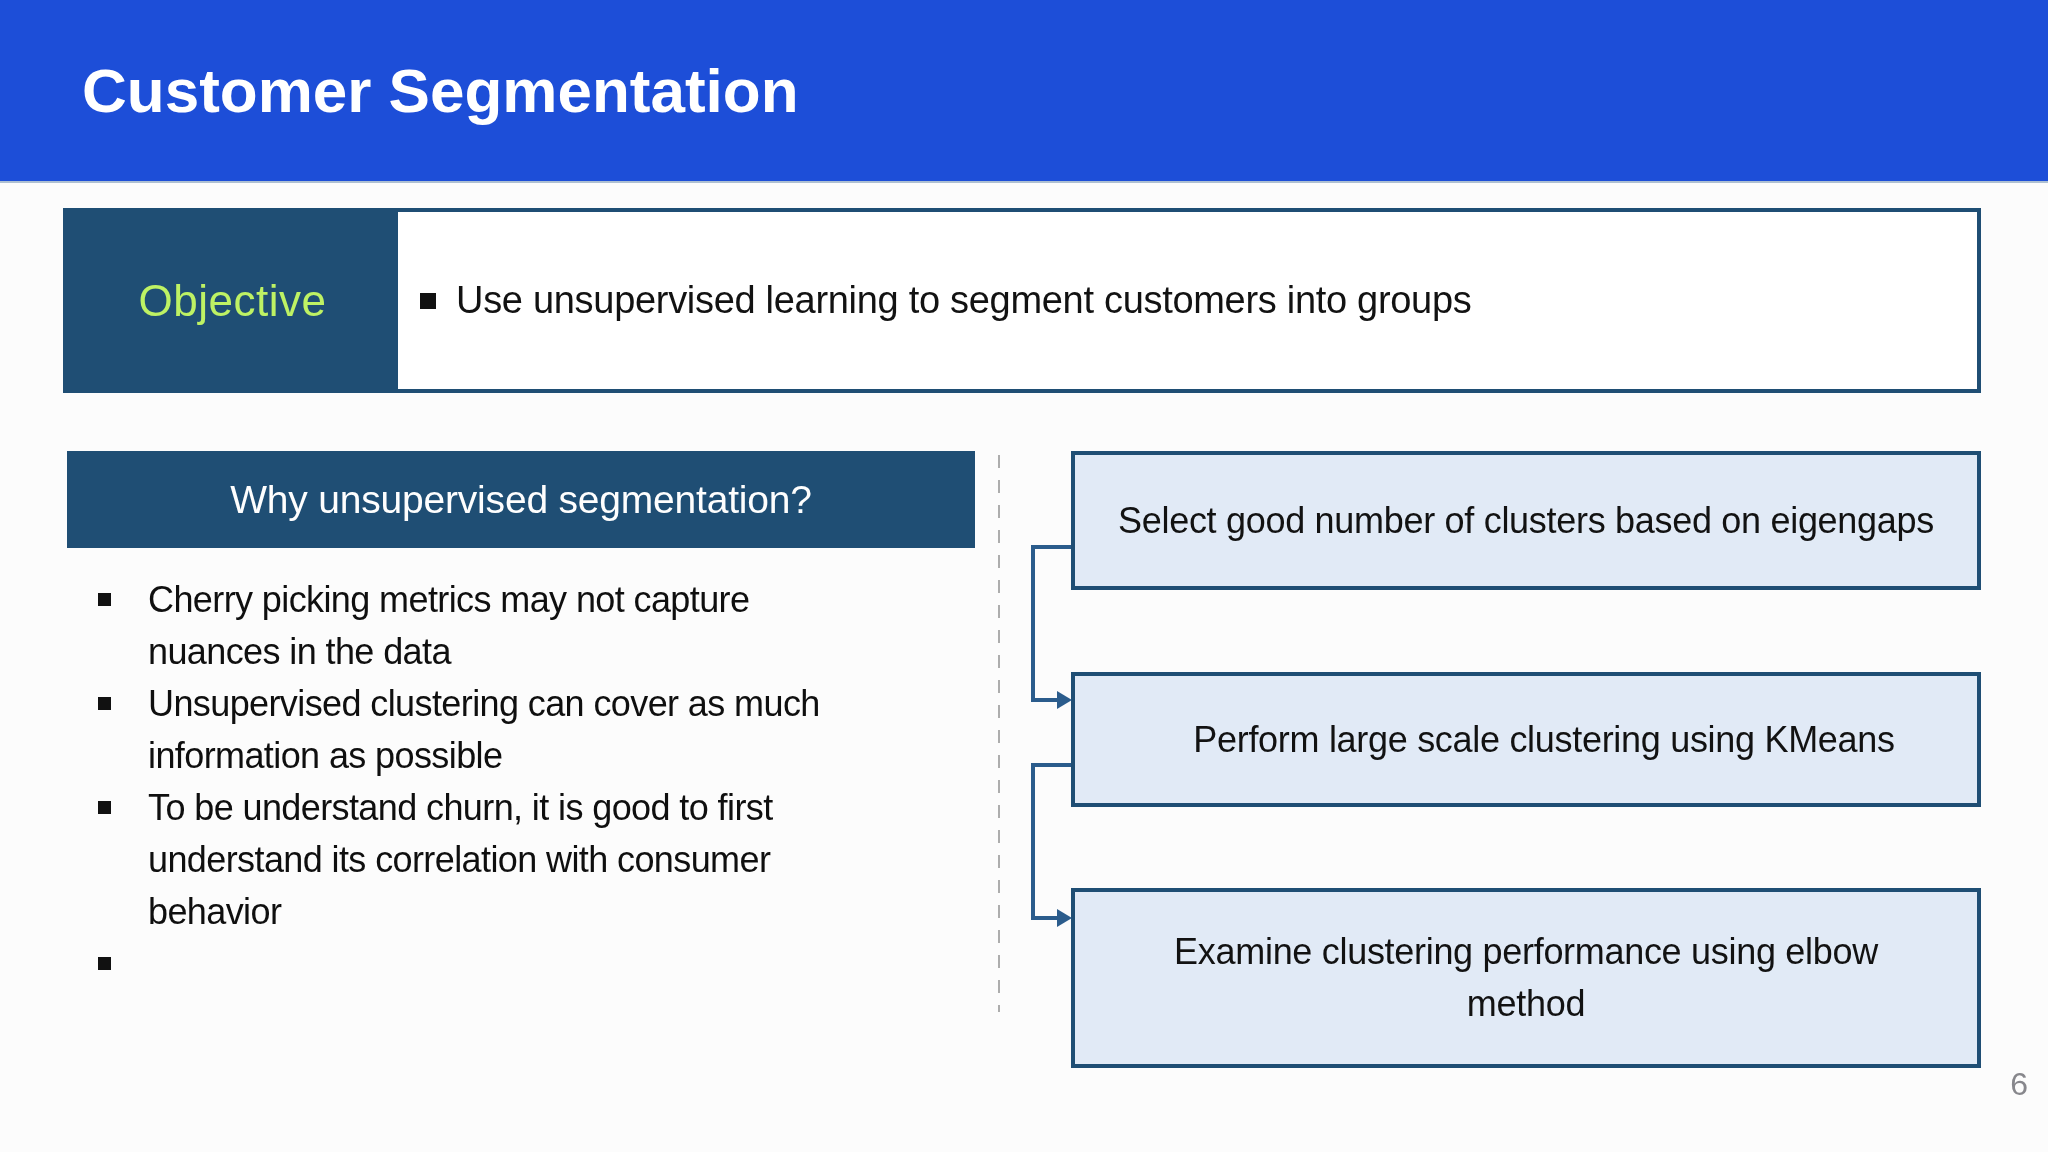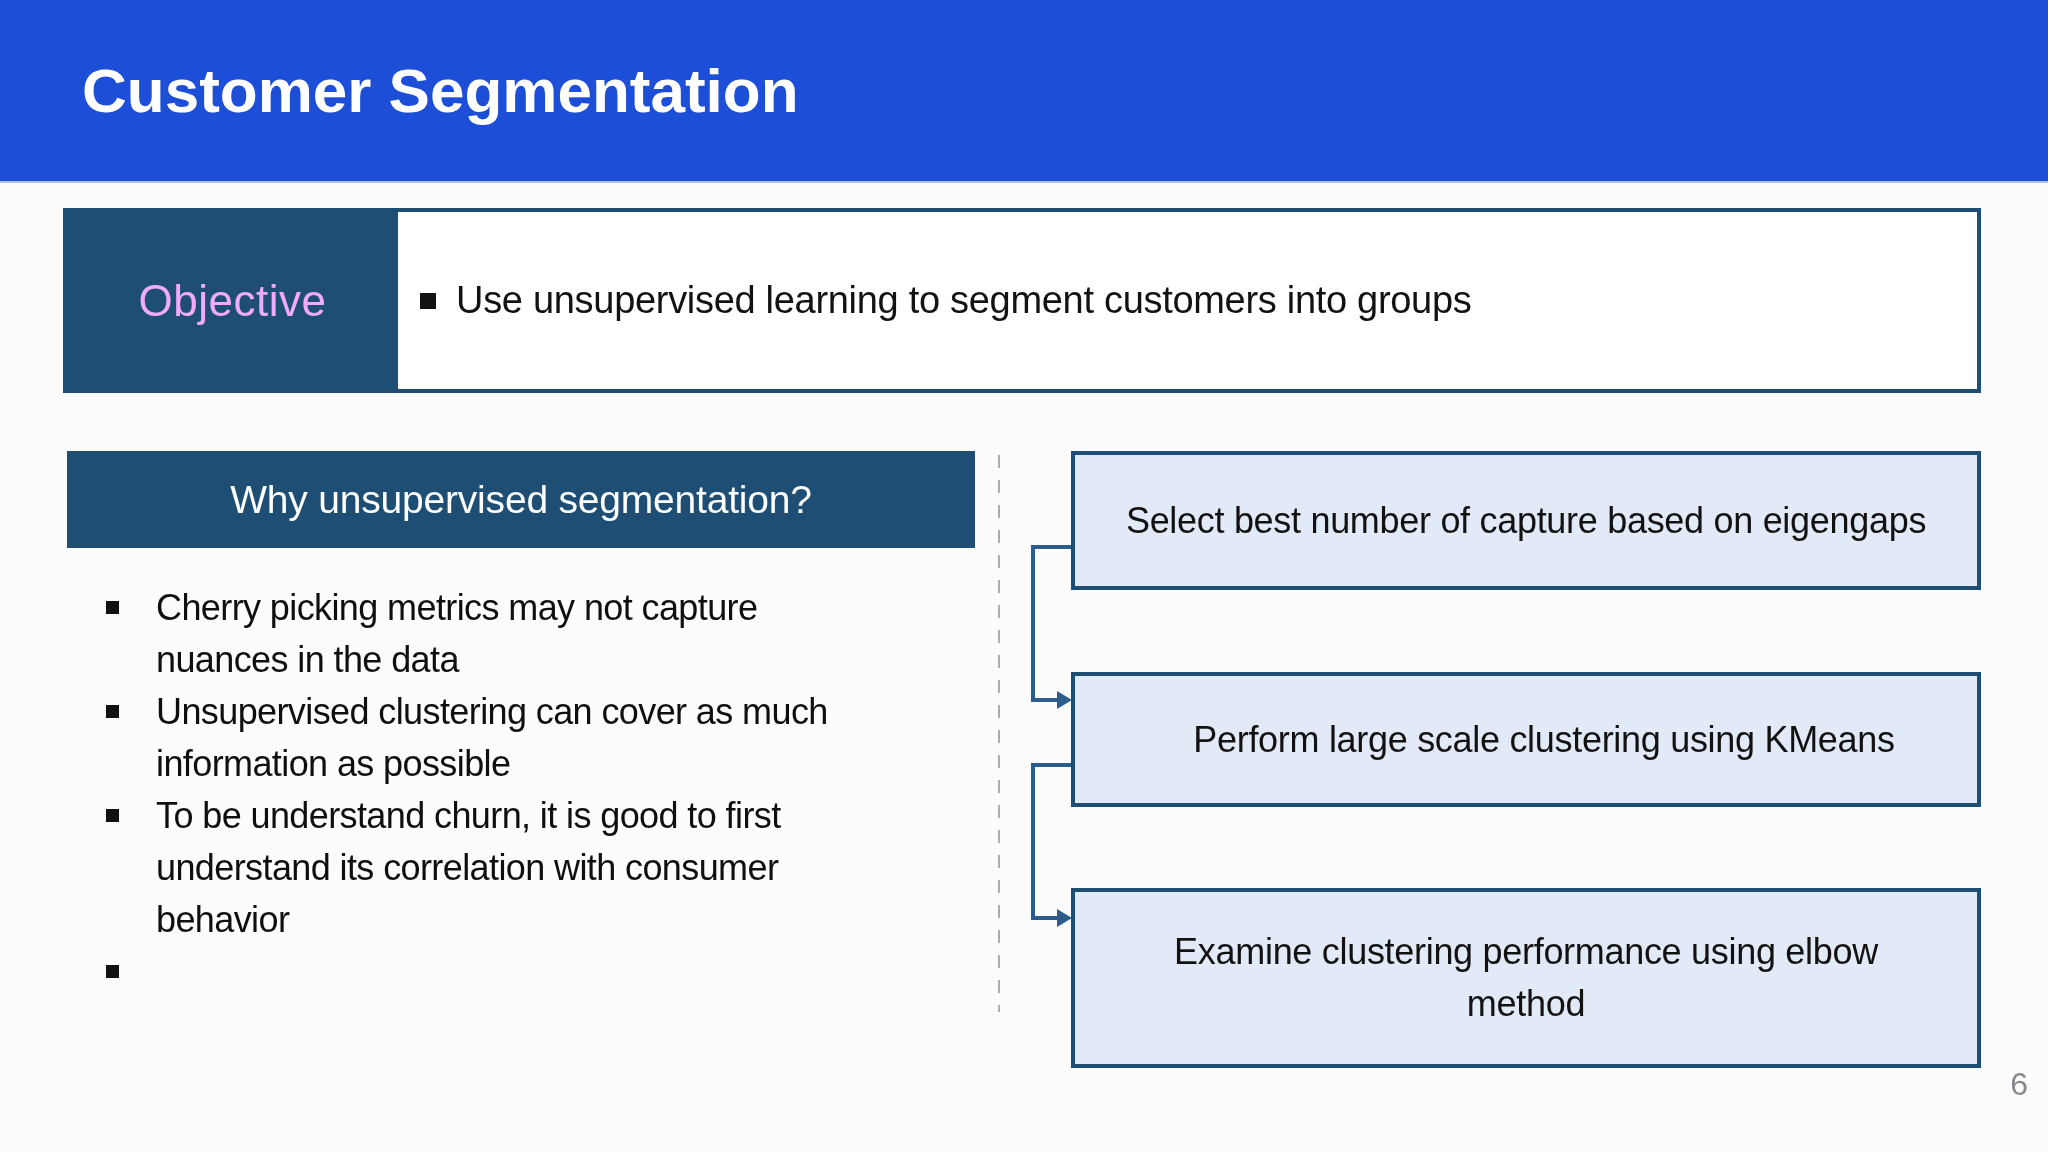--- a/index.html
+++ b/index.html
@@ -25,42 +25,42 @@
   }
   
   .objective{
     position:absolute;left:63px;top:208px;width:1918px;height:185px;
     box-sizing:border-box;
     border:4px solid #1f4e74;background:#ffffff;
     display:flex;align-items:stretch;
   }
   .obj-label{
     flex:0 0 331px;
-    background:#1f4e74;color:#f0abfc;
+    background:#1f4e74;color:#bef264;
     display:flex;align-items:center;justify-content:center;
     font-size:44px;letter-spacing:0.5px;
   }
   .obj-body{
     flex:1;display:flex;align-items:center;
     padding-left:22px;
   }
   .sq{display:inline-block;background:#111;flex:0 0 auto;}
   .sq-lg{width:16px;height:16px;margin-right:20px;}
   .obj-text{font-size:38px;letter-spacing:-0.3px;color:#121212;}
   
   .why-heading{
     position:absolute;left:67px;top:451px;width:908px;height:97px;
     background:#1f4e74;color:#fefefe;
     box-sizing:border-box;
     display:flex;align-items:center;justify-content:center;
     font-size:39px;letter-spacing:-0.2px;
   }
   .bullets{
     position:absolute;left:90px;top:566px;width:910px;
-    list-style:none;margin:16px;padding:0;
+    list-style:none;margin:8px;padding:0;
   }
   .bullets li{display:flex;align-items:flex-start;}
   .bullets .marker{
     width:13px;height:13px;background:#111;
     margin-top:19px;flex:0 0 auto;
   }
   .bullets .btxt{
     margin-left:37px;
     font-size:36px;line-height:52px;letter-spacing:-0.6px;
     white-space:pre-line;color:#0f0f0f;
@@ -126,21 +126,21 @@
 understand its correlation with consumer
 behavior</span>
     </li>
     <li>
       <span class="marker"></span>
     </li>
   </ul>
 
   <div class="divider"></div>
 
-  <div class="flow-box fb1">Select best number of capture based on eigengaps</div>
+  <div class="flow-box fb1">Select good number of clusters based on eigengaps</div>
   <div class="flow-box fb2">Perform large scale clustering using KMeans</div>
   <div class="flow-box fb3">Examine clustering performance using elbow
 method</div>
 
   <svg class="connectors" width="70" height="400" viewBox="0 0 70 400">
     <path d="M 61 17 L 23 17 L 23 170 L 47 170" fill="none" stroke="#2b5c8c" stroke-width="4"></path>
     <polygon points="47,161 47,179 62,170" fill="#2b5c8c"></polygon>
     <path d="M 61 235 L 23 235 L 23 388 L 47 388" fill="none" stroke="#2b5c8c" stroke-width="4"></path>
     <polygon points="47,379 47,397 62,388" fill="#2b5c8c"></polygon>
   </svg>

